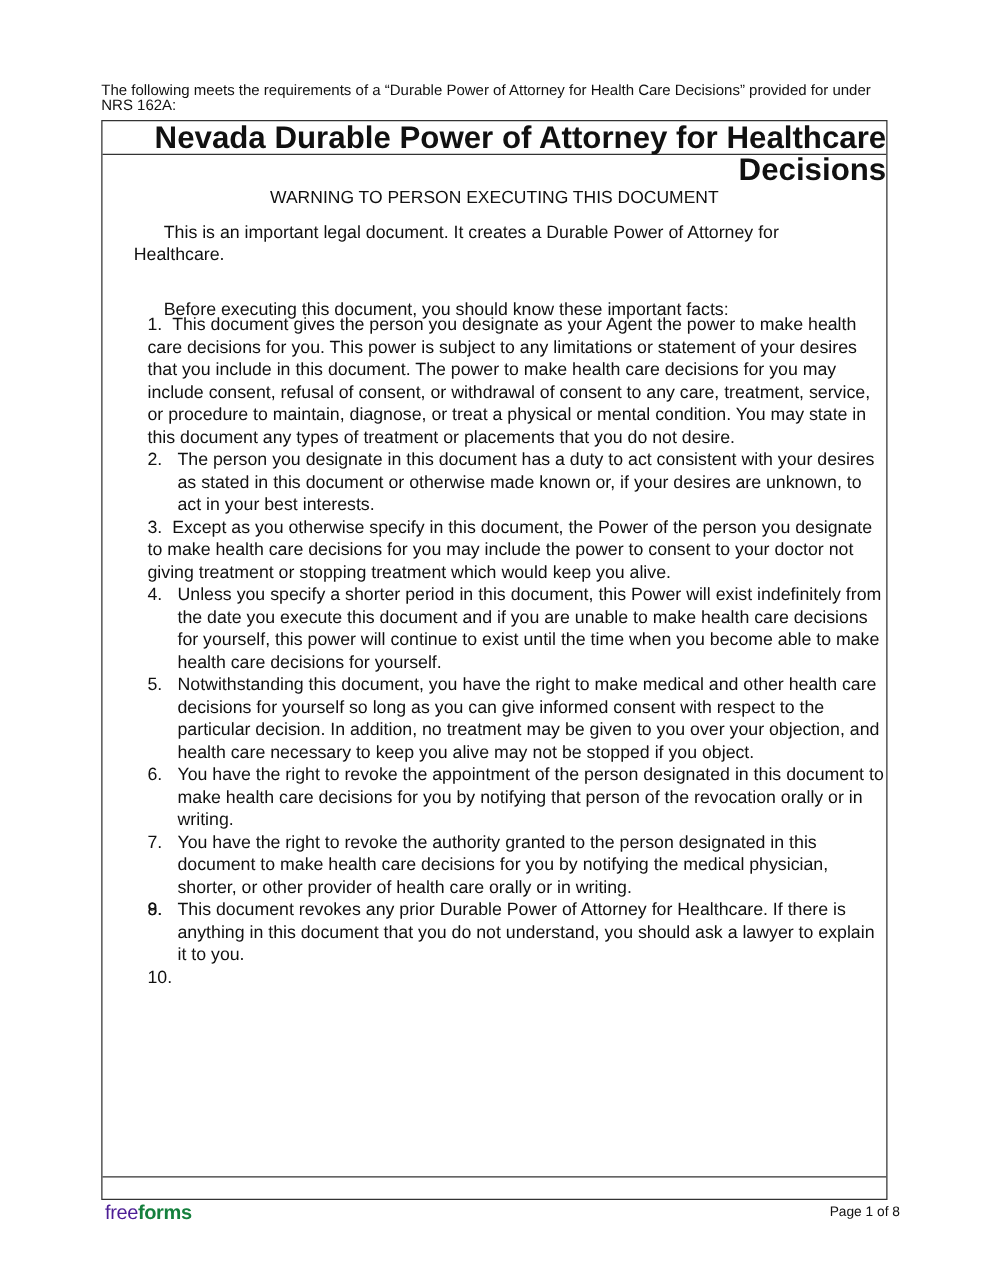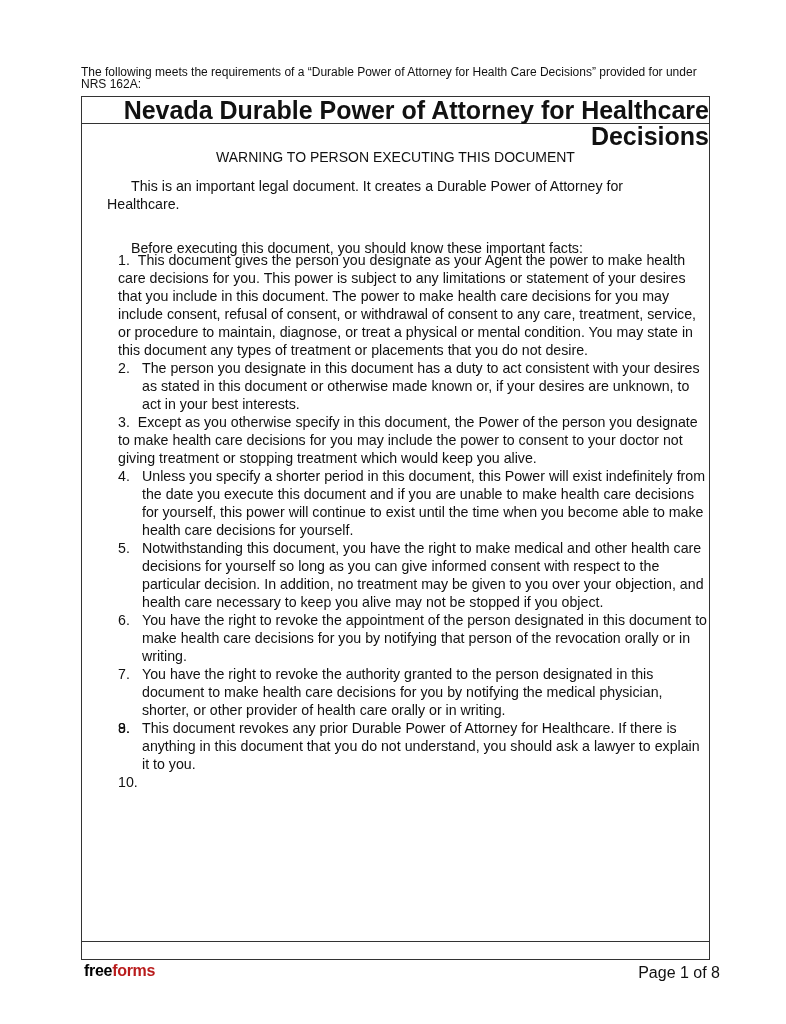--- a/index.html
+++ b/index.html
@@ -10,23 +10,23 @@
   .title { height:26px; border-bottom:1px solid #333; text-align:right; font-weight:bold; font-size:25px; line-height:26px; }
   .footrow { position:absolute; left:0; right:0; top:844px; border-top:1px solid #333; height:18px; }
   .warn { position:absolute; top:52px; left:0; right:0; text-align:center; font-size:14px; }
   .para { position:absolute; left:25px; width:585px; font-size:14.2px; line-height:18px; text-indent:24px; }
   .list { position:absolute; left:36px; top:154px; width:590px; font-size:14.2px; line-height:18px; }
   .item { position:relative; }
   .item .num { display:inline; }
   .item.hang { padding-left:24px; }
   .item.hang .num { position:absolute; left:0; }
   .logo { position:absolute; left:84px; top:962px; font-size:16px; font-weight:bold; letter-spacing:-0.3px; }
-  .logo .a { color:#000000; font-weight:bold;text-align:center; }
-  .logo .b { color:#b91c1c; }
-  .pageno { position:absolute; right:66px; top:964px; font-size:16px; }
+  .logo .a { color:#4c1d95; font-weight:normal;text-align:center; }
+  .logo .b { color:#15803d; }
+  .pageno { position:absolute; right:66px; top:964px; font-size:11px; }
 </style>
 </head>
 <body>
 
 <div class="intro">The following meets the requirements of a “Durable Power of Attorney for Health Care Decisions” provided for under NRS 162A:</div>
 
 <div class="box">
   <div class="title">Nevada Durable Power of Attorney for Healthcare Decisions</div>
   <div class="warn">WARNING TO PERSON EXECUTING THIS DOCUMENT</div>
   <div class="para" style="top:80px;">This is an important legal document. It creates a Durable Power of Attorney for Healthcare.</div>

